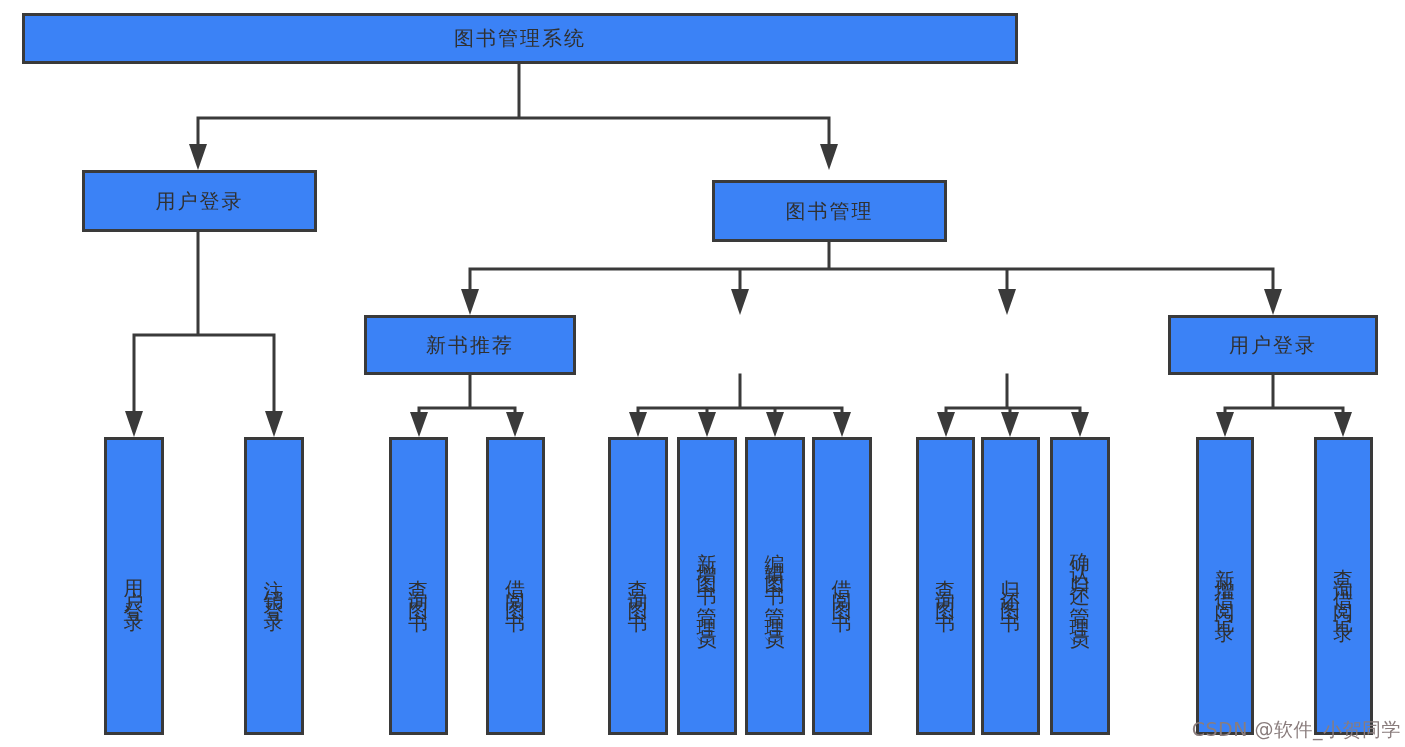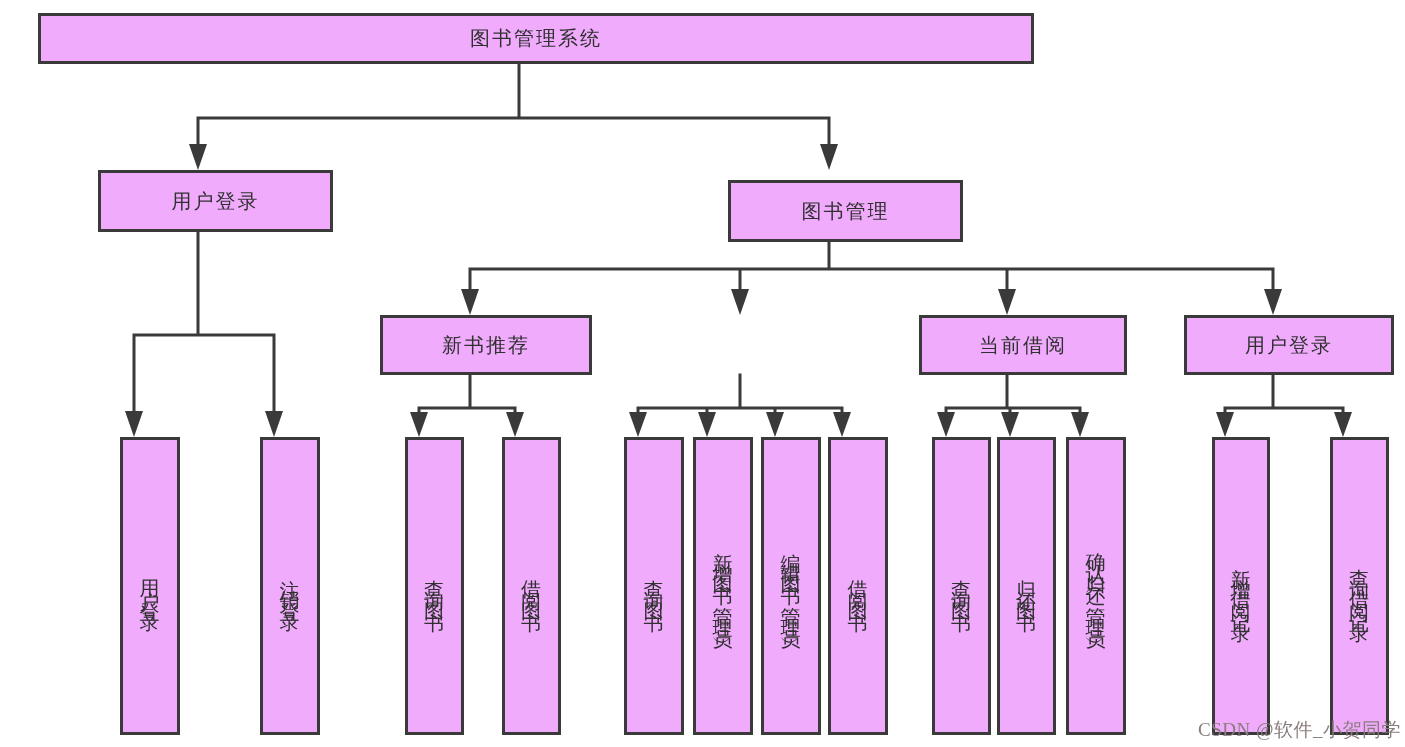--- a/index.html
+++ b/index.html
@@ -14,26 +14,25 @@
     background:var(--background);
     overflow:hidden;
   }
   .connectors{
     position:absolute;left:0;top:0;
   }
   .node{
     position:absolute;
     box-sizing:border-box;
     border:3px solid var(--line);
-    background:#f0abfc;
+    background:#3b82f6;
     display:flex;
     align-items:center;
     justify-content:center;
     color:var(--text);
-    margin-left:16px;
   }
   .h-node{
     font-size:20px;
     letter-spacing:2px;
     white-space:nowrap;
   }
   .v-node .v-label{
     writing-mode:vertical-rl;
     text-orientation:mixed;
     font-size:20px;
@@ -42,21 +41,20 @@
     white-space:nowrap;
   }
   .watermark{
     position:absolute;
     right:4px;
     top:717px;
     font-size:19px;
     letter-spacing:0.5px;
     color:var(--watermark);
     white-space:nowrap;
-    font-family:Liberation Serif, serif;
   }
 </style>
 </head>
 <body style="--line: #3a3a3a; --text: #303030; --watermark: #8a7d7d; --background: #ffffff;">
 
 <div class="canvas">
 
   <svg class="connectors" width="1405" height="747" viewBox="0 0 1405 747">
     <g stroke="#3a3a3a" stroke-width="3" fill="none" stroke-linecap="square">
       <path d="M519 64 V118 M198 118 H829 M198 118 V146 M829 118 V146"></path>
@@ -97,23 +95,20 @@
   <div class="node h-node" style="left:82px;top:170px;width:235px;height:62px">
     <span>用户登录</span>
   </div>
   <div class="node h-node" style="left:712px;top:180px;width:235px;height:62px">
     <span>图书管理</span>
   </div>
 
   <div class="node h-node" style="left:364px;top:315px;width:212px;height:60px">
     <span>新书推荐</span>
   </div>
-  <div class="node h-node" style="left:903px;top:315px;width:208px;height:60px">
-    <span>当前借阅</span>
-  </div>
   <div class="node h-node" style="left:1168px;top:315px;width:210px;height:60px">
     <span>用户登录</span>
   </div>
 
   <div class="node v-node" style="left:104px;top:437px;width:60px;height:298px">
     <span class="v-label">用户登录</span>
   </div>
   <div class="node v-node" style="left:244px;top:437px;width:60px;height:298px">
     <span class="v-label">注销登录</span>
   </div>

